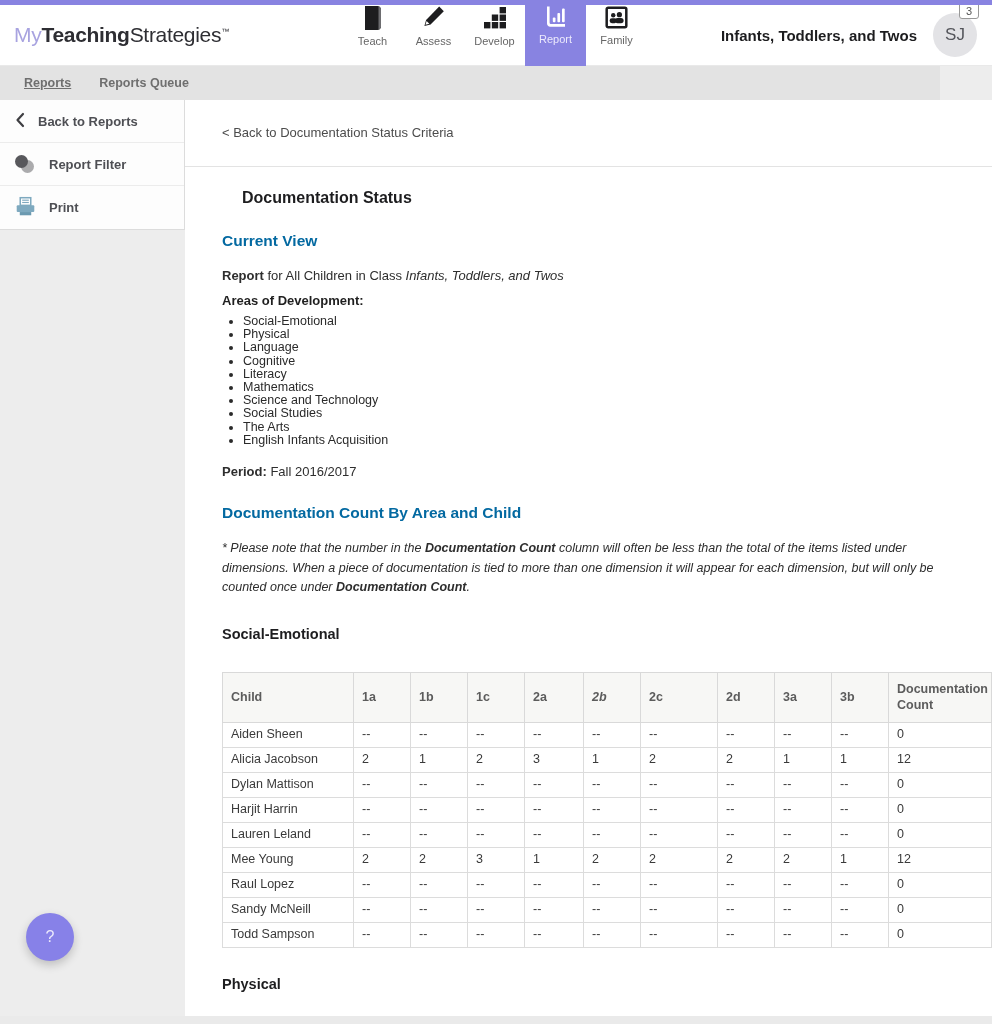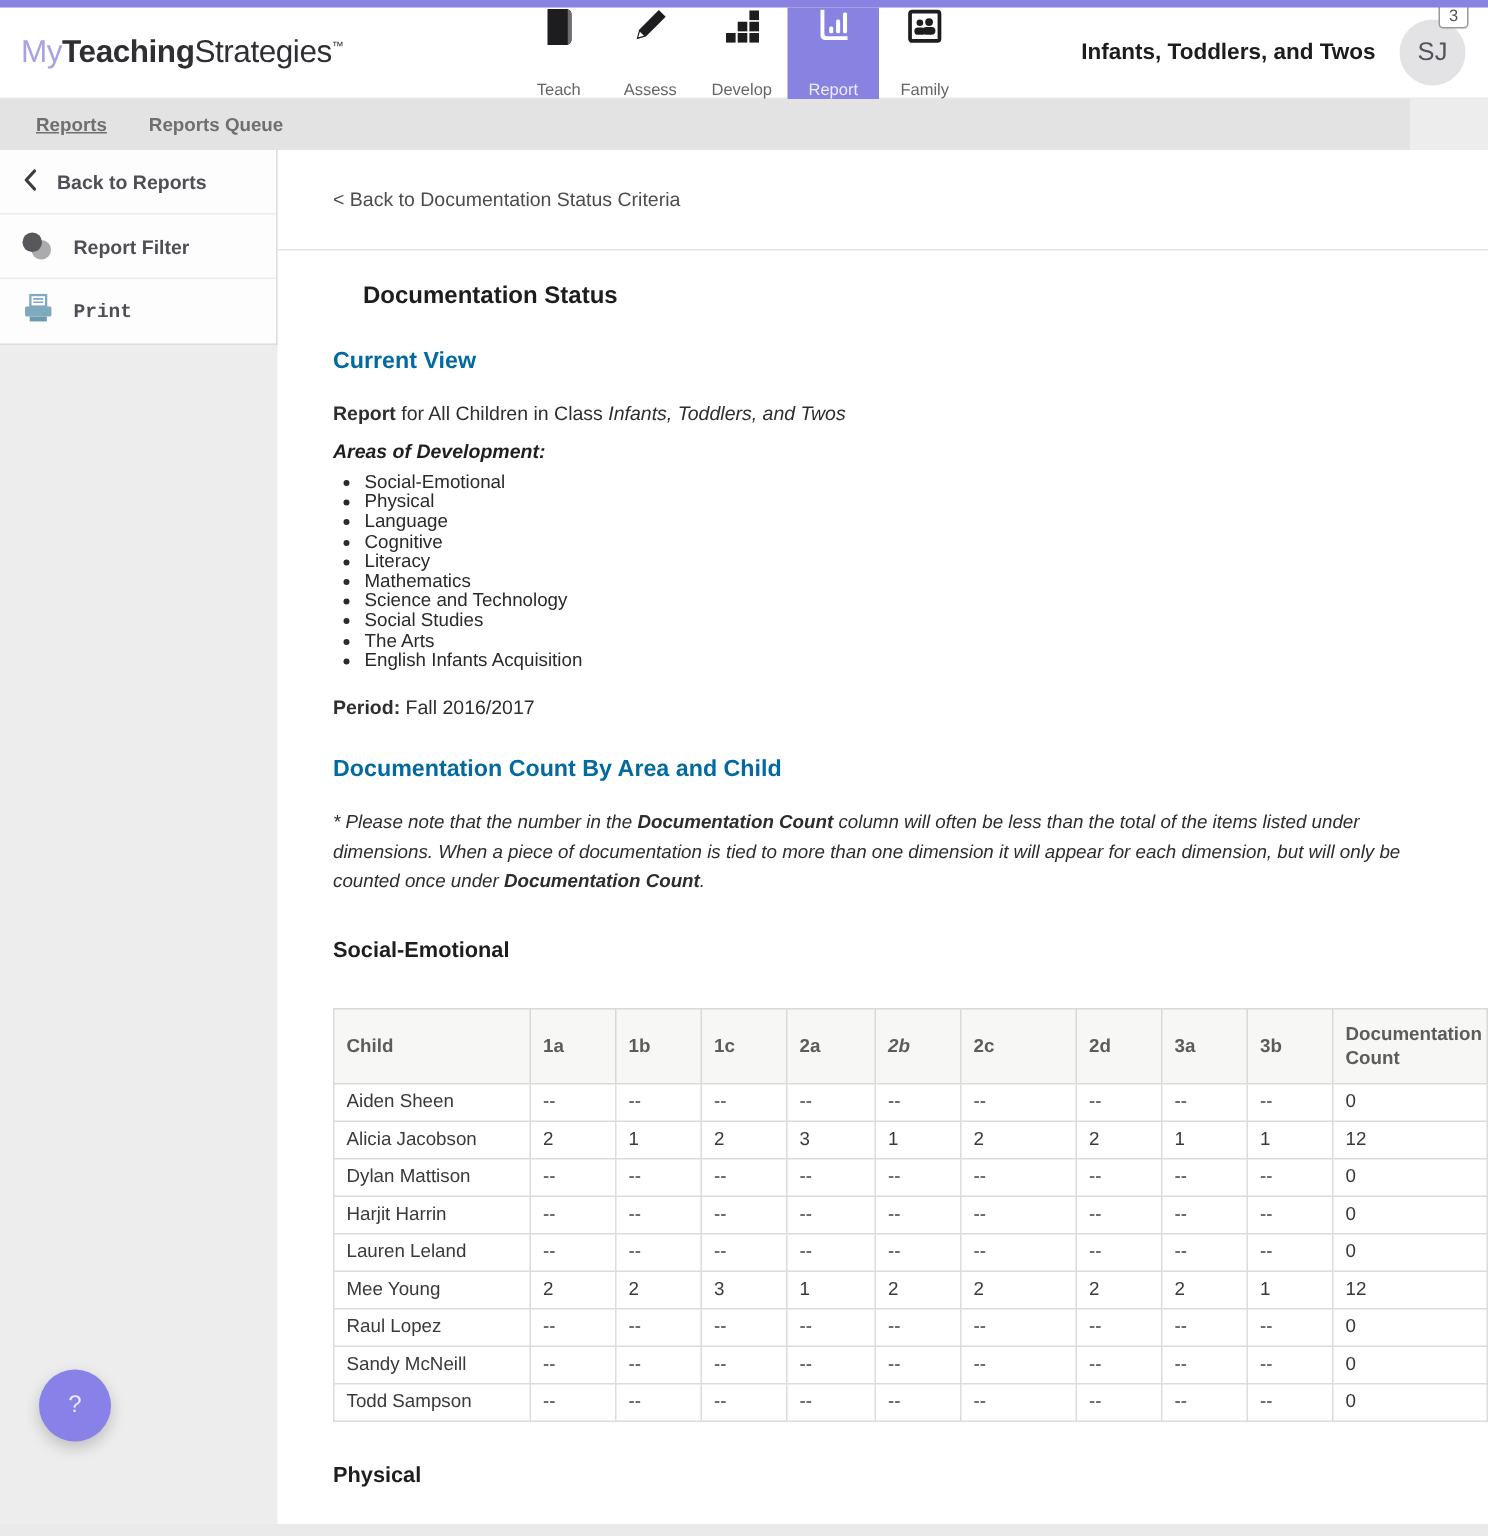--- a/index.html
+++ b/index.html
@@ -13,48 +13,48 @@
   }
   
   .top-strip { position:absolute; left:0; top:0; width:992px; height:5px; background:var(--accent,#8883e1); z-index:6; }
   .header { position:absolute; left:0; top:5px; width:992px; height:61px; background:#fff; border-bottom:1px solid #e9e9e9; z-index:5; }
   .logo { position:absolute; left:14px; top:50%; transform:translateY(-50%); font-size:21px; letter-spacing:-0.3px; white-space:nowrap; }
   .logo .my { color:#a8a3e0; }
   .logo .bold { font-weight:bold; color:#2e2e33; }
   .logo .reg { color:#2e2e33; }
   .logo .tm { font-size:8px; vertical-align:super; color:#2e2e33; }
   .nav { position:absolute; left:342px; top:0; height:61px; display:flex; }
-  .tab { width:61px; height:61px; display:flex; flex-direction:column; align-items:center; justify-content:space-between; gap:4px; cursor:pointer; }
+  .tab { width:61px; height:61px; display:flex; flex-direction:column; align-items:center; justify-content:flex-start; gap:4px; cursor:pointer; }
   .tab .tab-label { font-size:11px; color:#666; }
   .tab.active { background:var(--accent,#8883e1); }
   .tab.active .tab-label { color:#eceafc; }
   .tab svg { display:block; }
   .class-title { position:absolute; right:75px; top:50%; transform:translateY(-50%); font-size:15px; font-weight:bold; color:#1c1c1e; }
   .avatar { position:absolute; right:15px; top:8px; width:44px; height:44px; border-radius:50%; background:#e3e3e6; display:flex; align-items:center; justify-content:center; font-size:17px; color:#54555b; cursor:pointer; }
   .notif-badge { position:absolute; right:13px; top:-3px; min-width:20px; height:17px; background:#fff; border:1px solid #989898; border-radius:3px; font-size:11px; color:#555; display:flex; align-items:center; justify-content:center; z-index:7; }
   
   .subnav { position:absolute; left:0; top:66px; width:940px; height:34px; background:#e3e3e3; display:flex; align-items:center; padding-left:24px; gap:28px; }
   .subnav-item { font-size:12.5px; font-weight:bold; color:#6f6f6f; cursor:pointer; }
   .subnav-item.active { text-decoration:underline; }
   
   .sidebar { position:absolute; left:0; top:100px; width:185px; background:#fdfdfd; border-right:1px solid #dcdcdc; border-bottom:1px solid #dcdcdc; z-index:2; }
   .side-item { height:43px; display:flex; align-items:center; padding-left:15px; gap:13px; font-size:13px; font-weight:bold; color:#4e4f54; border-bottom:1px solid #ececec; cursor:pointer; }
-  .side-item:last-child { border-bottom:none;font-family:Liberation Mono, monospace; }
+  .side-item:last-child { border-bottom:none; }
   .filter-icon { position:relative; width:21px; height:20px; flex:0 0 21px; }
   .filter-icon .c1 { position:absolute; left:0; top:1px; width:13px; height:13px; border-radius:50%; background:#58585c; z-index:2; }
   .filter-icon .c2 { position:absolute; left:6px; top:6px; width:13px; height:13px; border-radius:50%; background:#ababad; z-index:1; }
   
   .main { position:absolute; left:185px; top:100px; width:807px; height:916px; background:#fff; z-index:1; }
   .breadcrumb { margin:25px 0 0 37px; font-size:13px; color:#4c4c4c; height:15px; cursor:pointer; }
   .top-divider { margin-top:26px; border-top:1px solid #e3e3e3; }
   .page-title { margin:22px 0 0 57px; font-size:16px; color:#1d1d1f; }
   h2.section { margin:25px 0 0 37px; font-size:15.5px; color:#0369a1; }
   .report-line { margin:18px 0 0 37px; font-size:13px; color:#2e2e2e; }
   .report-line .it { font-style:italic; }
-  .areas-heading { margin:10px 0 0 37px; font-size:13px; font-weight:bold; color:#1f1f1f;font-style:italic; }
+  .areas-heading { margin:10px 0 0 37px; font-size:13px; font-weight:bold; color:#1f1f1f; }
   .areas-list { margin:7px 0 0 58px; list-style:disc; }
   .areas-list li { font-size:12.5px; line-height:13.2px; color:#2a2a2a; }
   .period-line { margin:17px 0 0 37px; font-size:13px; color:#2e2e2e; }
   .note { margin:17px 0 0 37px; width:740px; font-size:12.5px; line-height:19.5px; font-style:italic; color:#2d2d2d; }
   .note b { font-weight:bold; }
   h3.area { margin:28px 0 0 37px; font-size:14.5px; color:#1d1d1f; }
   table.doc-table { margin:30px 0 0 37px; border-collapse:collapse; table-layout:fixed; width:746px; }
   .doc-table th { background:#f7f7f5; border:1px solid #d9d9d9; font-size:12.5px; color:#5c5c5c; text-align:left; font-weight:bold; padding:7px 8px; height:50px; vertical-align:middle; line-height:16px; }
   .doc-table td { border:1px solid #dcdcdc; font-size:12.5px; color:#3a3a3a; padding:4px 8px; height:25px; line-height:15px; }
   

